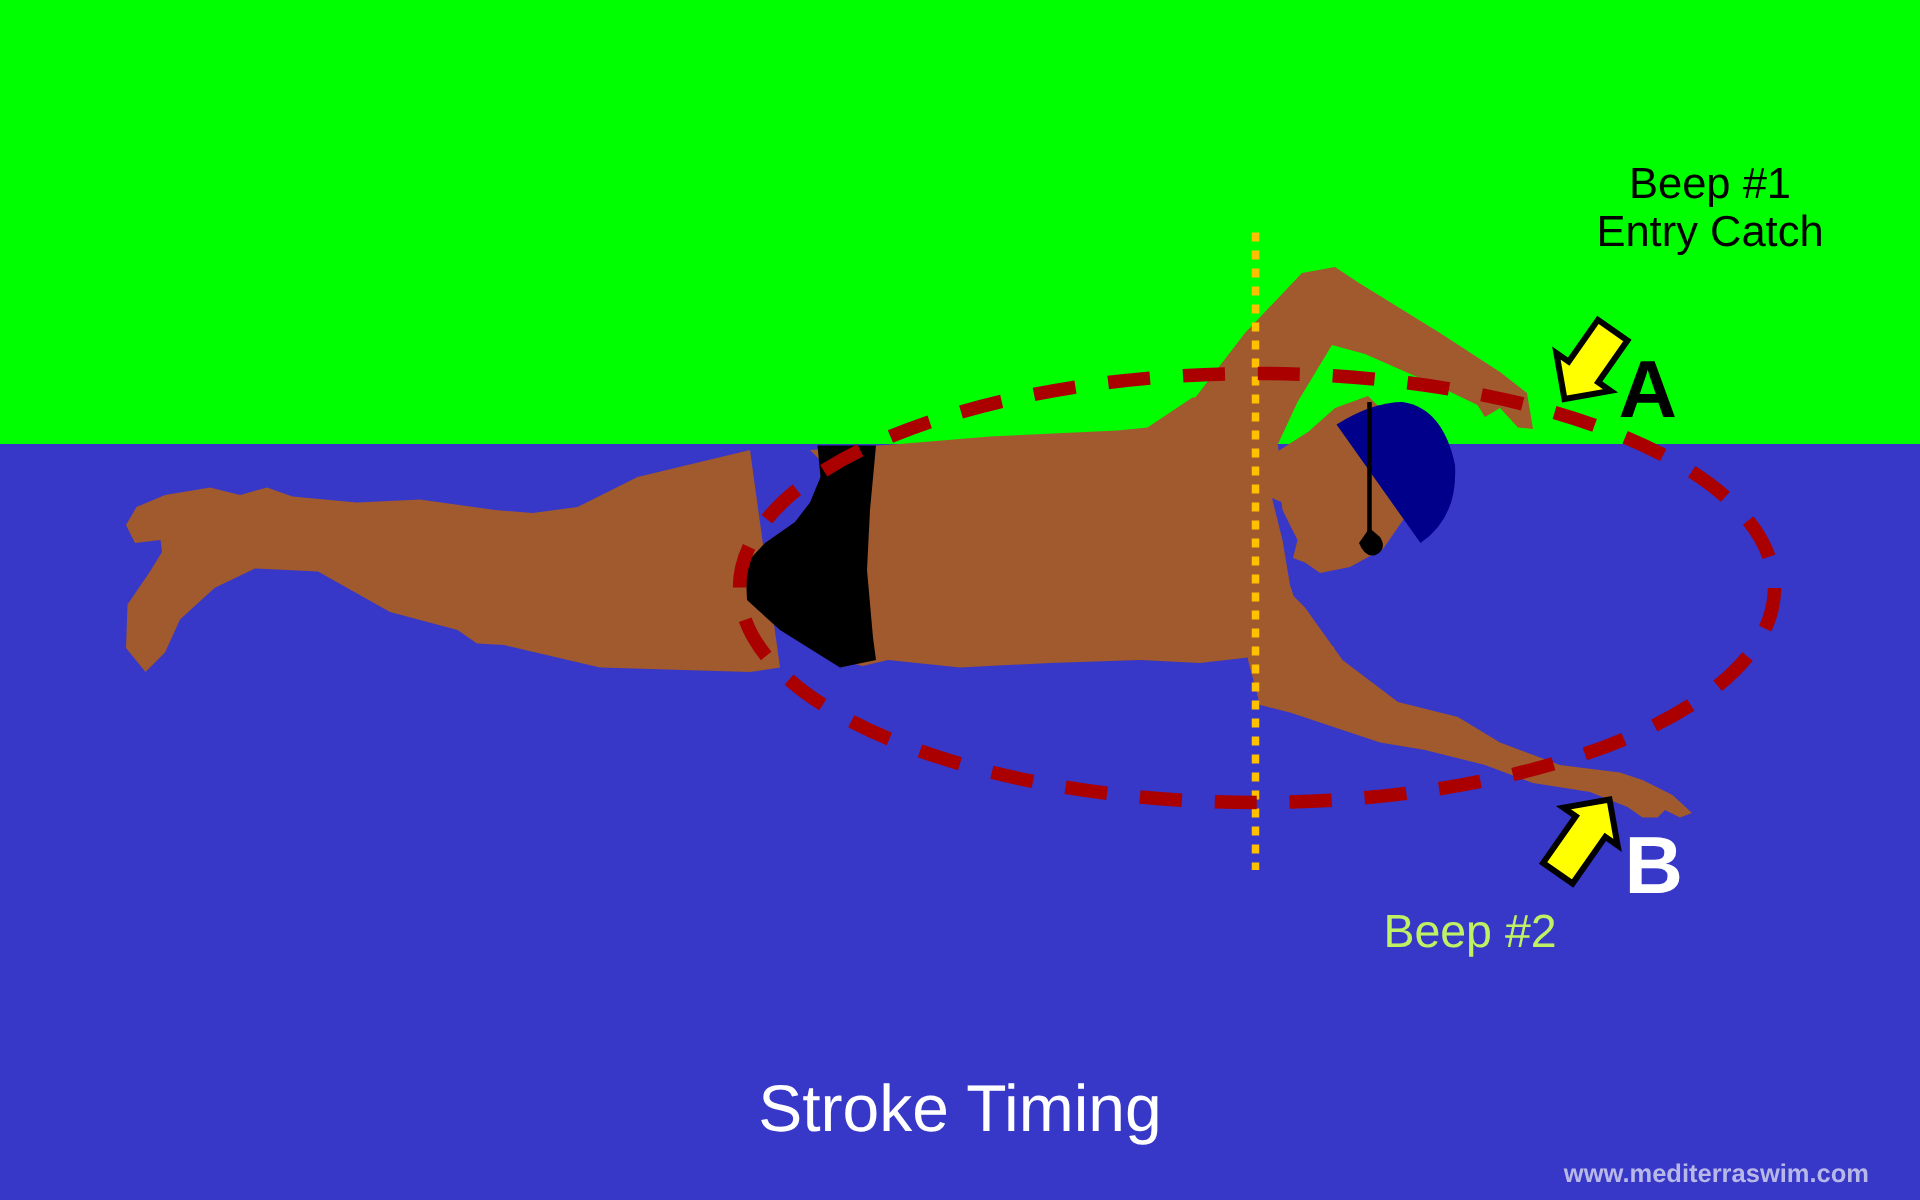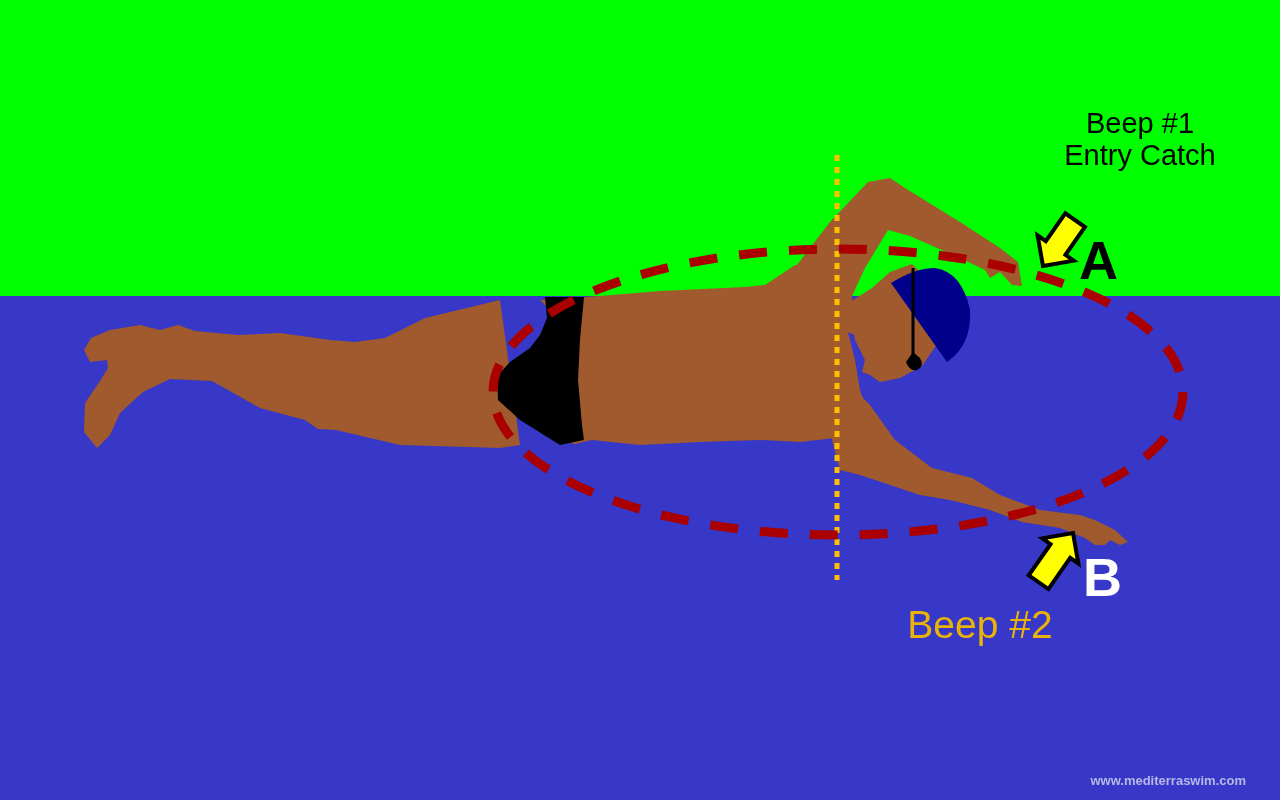--- a/index.html
+++ b/index.html
@@ -1,26 +1,26 @@
 <!DOCTYPE html>
 <html><head>
   <meta charset="utf-8">
   <style>
     html, body { margin: 0; padding: 0; }
     body { width: 1280px; height: 800px; overflow: hidden; background: #3737c8; }
     .stage { position: relative; width: 1280px; height: 800px; }
     .stage svg { position: absolute; left: 0; top: 0; }
     .label { position: absolute; font-family: "Liberation Sans", sans-serif; text-align: center; line-height: 1.1; white-space: nowrap; }
     .beep1 { left: 1040px; top: 108px; width: 200px; font-size: 29px; color: #000; }
-    .beep2 { left: 880px; top: 604px; width: 200px; font-size: 39px; color: #eab308; }
+    .beep2 { left: 880px; top: 604px; width: 200px; font-size: 31px; color: #bef264; }
     .letter { position: absolute; font-family: "Liberation Sans", sans-serif; font-weight: bold; font-size: 54px; line-height: 1; }
     .letter-a { left: 1079px; top: 233px; color: #000; }
     .letter-b { left: 1083px; top: 550px; color: #fff; }
     .title { position: absolute; left: 440px; top: 716px; width: 400px; text-align: center; font-family: "Liberation Sans", sans-serif; font-size: 44px; color: #fff; line-height: 1.1; }
-    .credit { position: absolute; right: 34px; top: 773px; font-family: "Liberation Sans", sans-serif; font-weight: bold; font-size: 13px; color: #b8b8e8; }
+    .credit { position: absolute; right: 34px; top: 773px; font-family: "Liberation Sans", sans-serif; font-weight: bold; font-size: 17px; color: #b8b8e8; }
   </style>
 </head>
 <body>
 
 <div class="stage">
   <svg width="1280" height="800" viewBox="0 0 1280 800">
 
     <rect x="0" y="0" width="1280" height="296" fill="#00ff00"></rect>
     <rect x="0" y="296" width="1280" height="504" fill="#3737c8"></rect>
 
@@ -58,14 +58,15 @@
     <div>Beep #1</div>
     <div>Entry Catch</div>
   </div>
   <div class="letter letter-a">A</div>
 
   <div class="letter letter-b">B</div>
   <div class="label beep2">
     <div>Beep #2</div>
   </div>
 
+  <div class="title">Stroke Timing</div>
   <div class="credit">www.mediterraswim.com</div>
 </div>
 
 </body></html>

